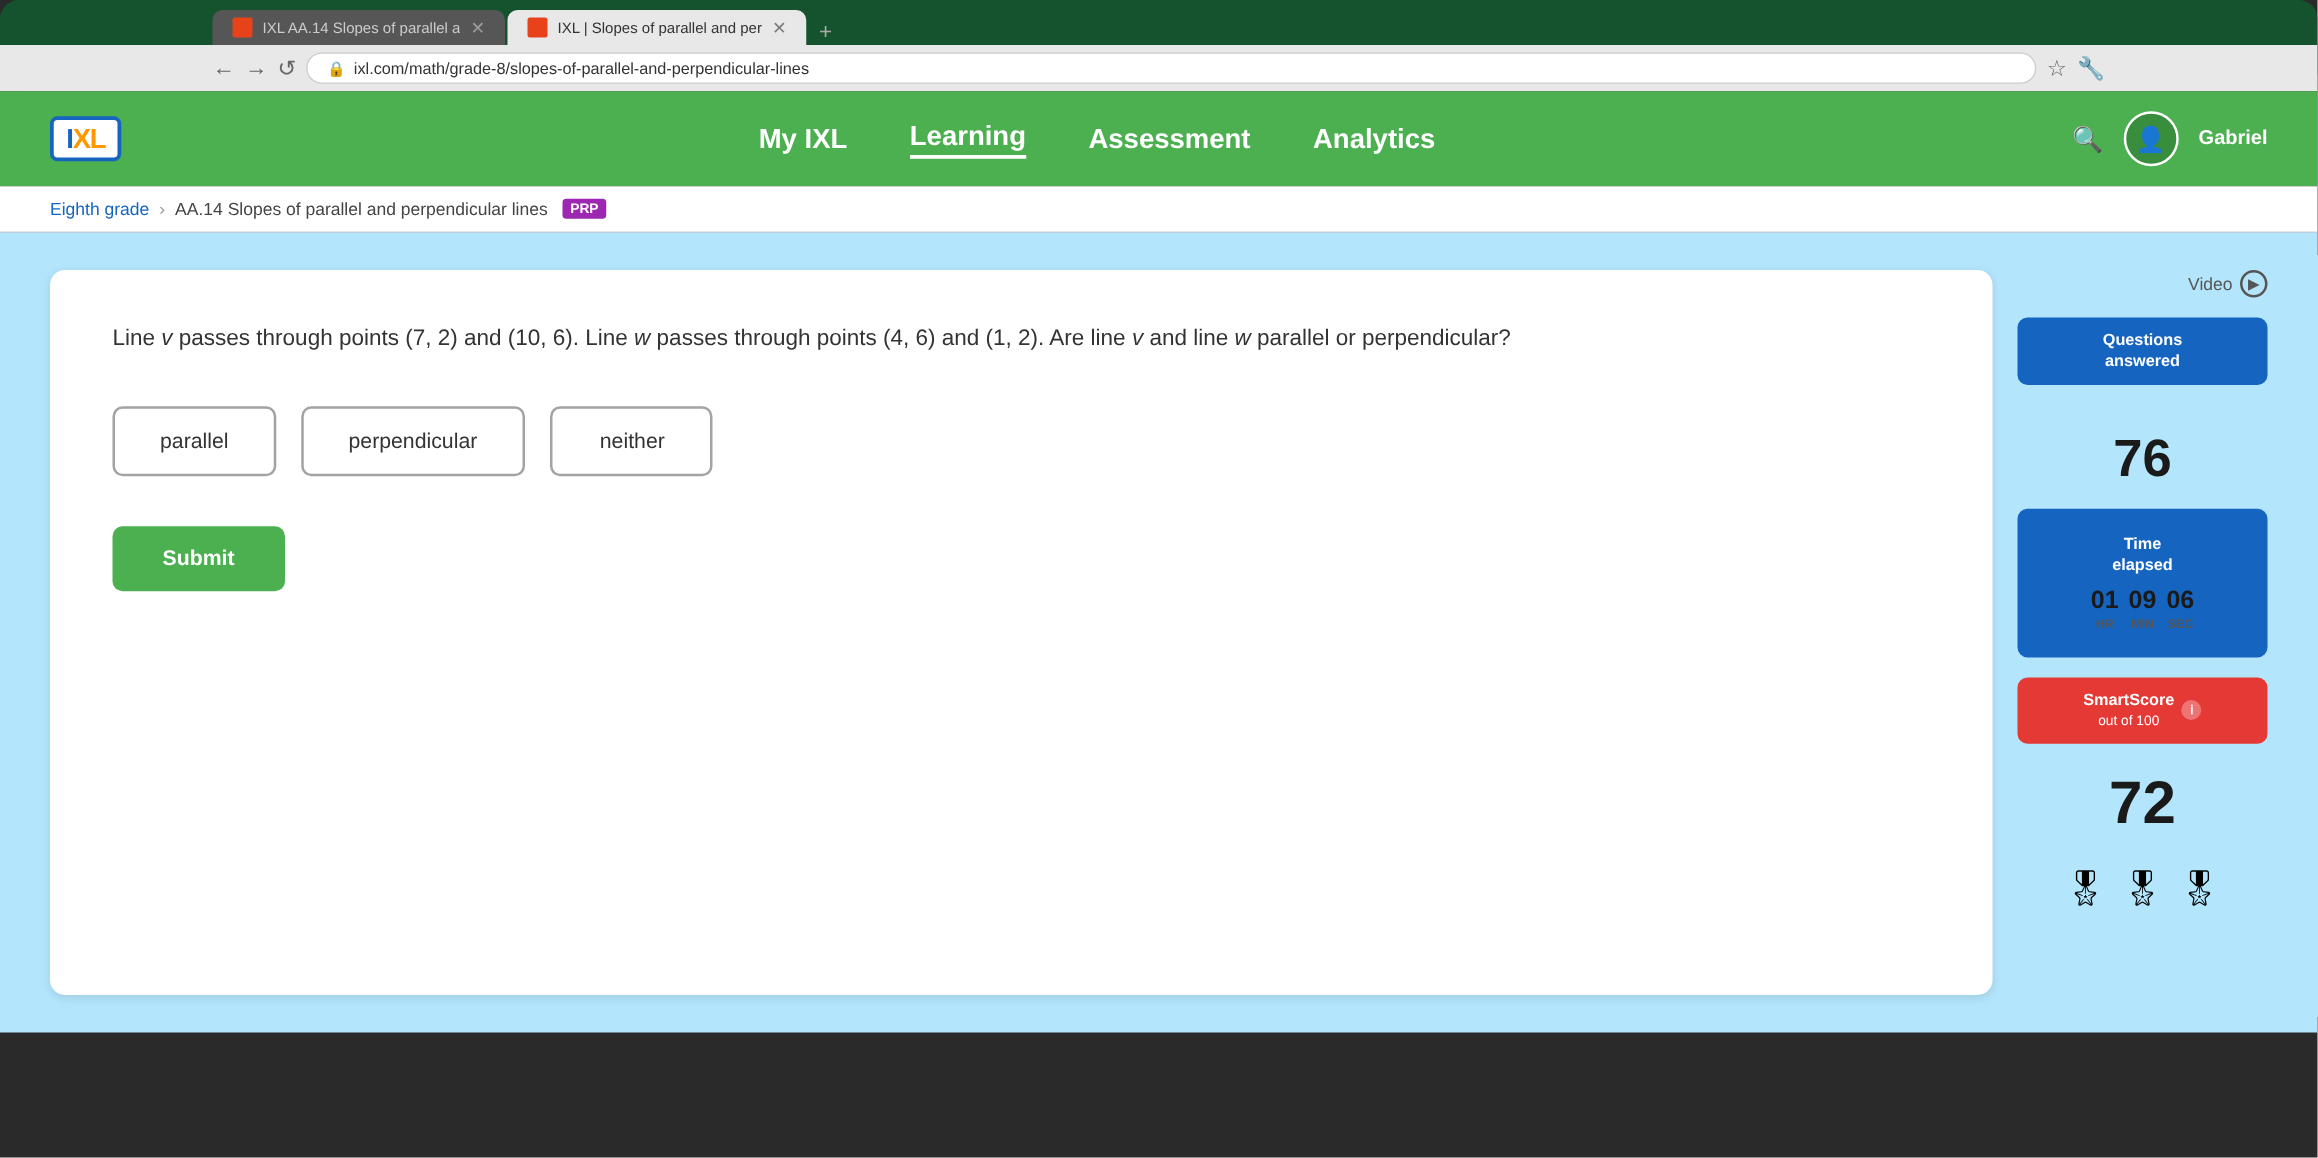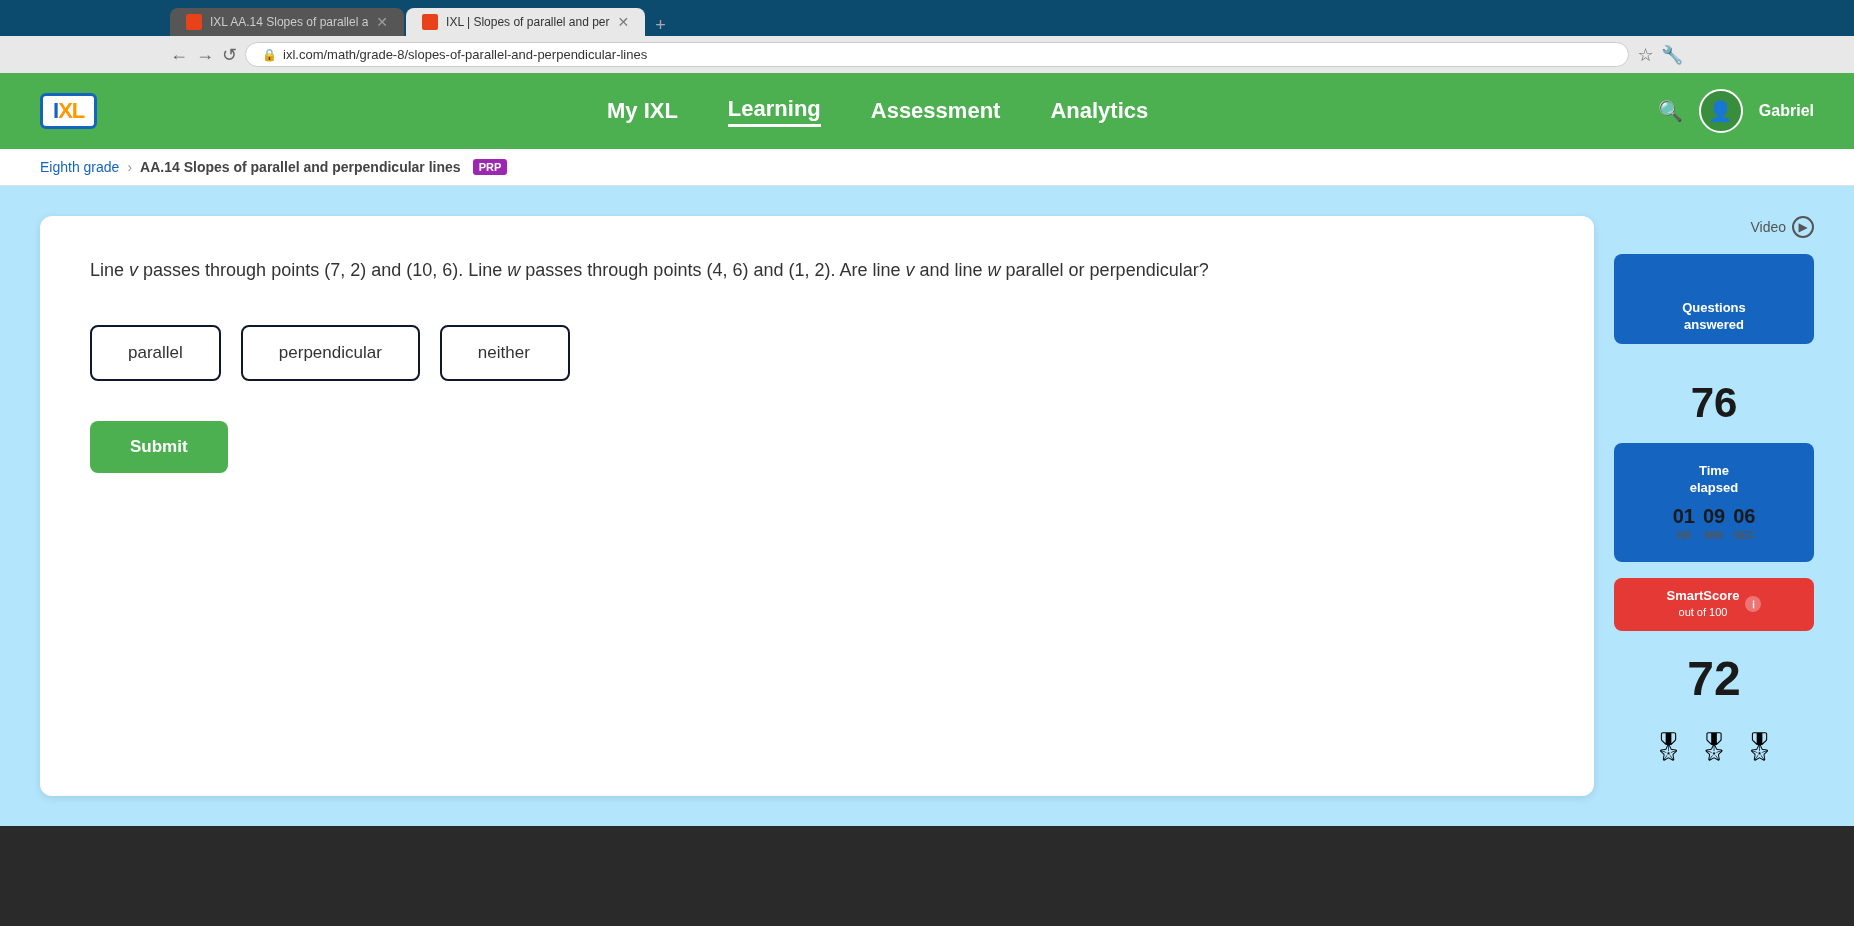--- a/index.html
+++ b/index.html
@@ -1,21 +1,22 @@
 <!DOCTYPE html>
 <html><head>
   <meta charset="utf-8">
   <style>
     * { box-sizing: border-box; margin: 0; padding: 0; }
     body { font-family: Arial, sans-serif; background: #2a2a2a; width: 1854px; min-height: 926px; overflow: hidden; }
 
     
     .browser-chrome {
-      background: #0c4a6e;
+      background: #14532d;
       padding: 8px 0 0 0;
+      border-radius: 15px;
     }
     .tab-bar {
       display: flex;
       align-items: flex-end;
       padding: 0 170px;
       gap: 2px;
     }
     .tab {
       background: #565656;
       color: #ccc;
@@ -136,21 +137,21 @@
       padding: 10px 40px;
       font-size: 14px;
       color: #555;
       display: flex;
       align-items: center;
       gap: 8px;
       border-bottom: 1px solid #e0e0e0;
     }
     .breadcrumb a { color: #1565c0; text-decoration: none; cursor: pointer; }
     .breadcrumb-sep { color: #999; }
-    .breadcrumb-current { color: #444; font-weight: bold; }
+    .breadcrumb-current { color: #444; }
     .breadcrumb-badge {
       background: #9c27b0;
       color: #fff;
       font-size: 11px;
       font-weight: bold;
       padding: 2px 6px;
       border-radius: 3px;
       margin-left: 4px;
     }
 
@@ -179,29 +180,29 @@
       margin-bottom: 40px;
     }
     .question-text em { font-style: italic; }
 
     .answer-options {
       display: flex;
       gap: 20px;
       margin-bottom: 40px;
     }
     .answer-btn {
-      border: 2px solid #0f172a;
+      border: 2px solid #a3a3a3;
       background: #fff;
       border-radius: 8px;
       padding: 16px 36px;
       font-size: 17px;
       color: #333;
       cursor: pointer;
       min-width: 130px;
-      text-align: left;
+      text-align: right;
     }
 
     .submit-btn {
       background: #4caf50;
       color: #fff;
       border: none;
       border-radius: 8px;
       padding: 16px 40px;
       font-size: 17px;
       font-weight: bold;
@@ -404,21 +405,21 @@
   </div>
 
   <div class="right-panel">
 
     <div class="video-link">
       <span>Video</span>
       <div class="video-icon">▶</div>
     </div>
 
     <div class="questions-answered-card">
-      <div style="white-space:pre;margin-top:36px;">Questions
+      <div style="white-space:pre;">Questions
 answered</div>
     </div>
     <div class="questions-answered-number">76</div>
 
     <div class="time-elapsed-card">
       <div style="white-space:pre;">Time
 elapsed</div>
       <div class="time-display">
         <div class="time-unit">
           <span class="time-number">01</span>

